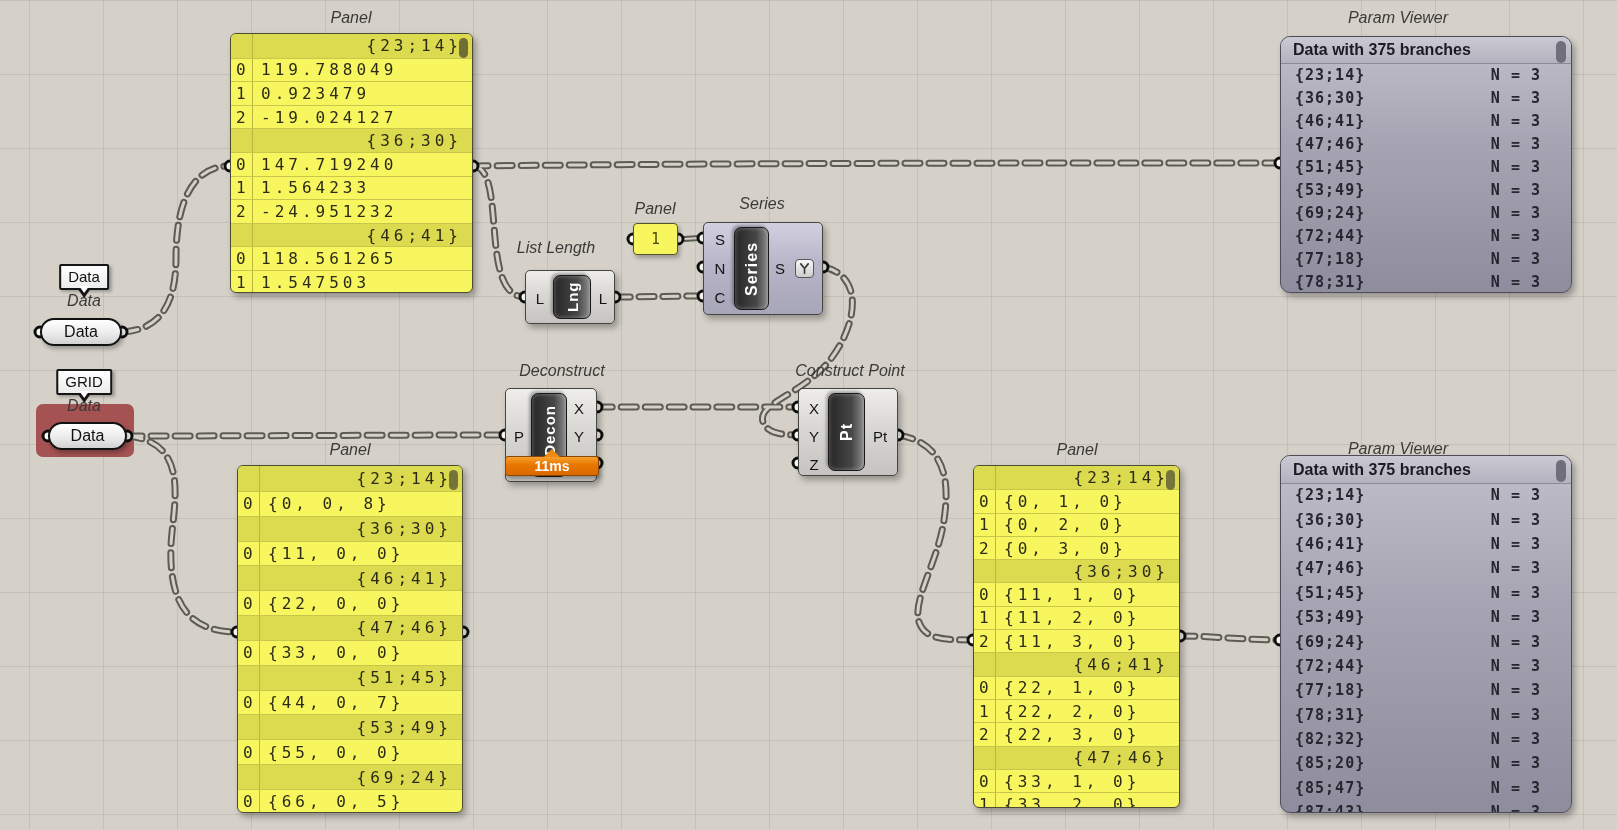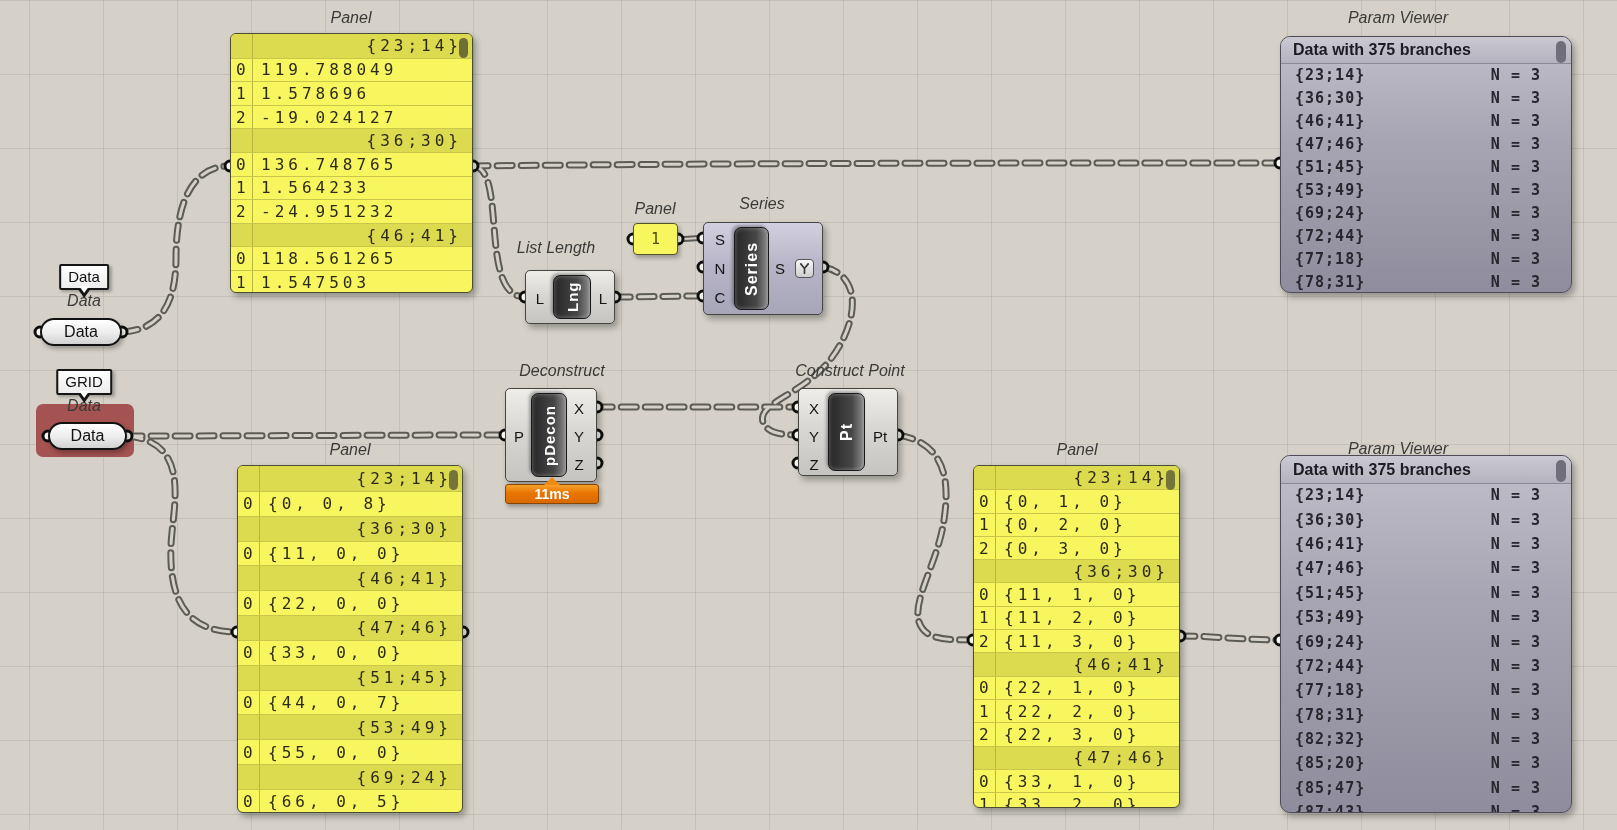--- a/index.html
+++ b/index.html
@@ -155,33 +155,33 @@
         <div class="p-row head">
           <span class="idx"></span>
           <span class="val">{23;14}</span>
         </div>
         <div class="p-row item">
           <span class="idx">0</span>
           <span class="val">119.788049</span>
         </div>
         <div class="p-row item">
           <span class="idx">1</span>
-          <span class="val">1.578696</span>
+          <span class="val">0.923479</span>
         </div>
         <div class="p-row item">
           <span class="idx">2</span>
           <span class="val">-19.024127</span>
         </div>
         <div class="p-row head">
           <span class="idx"></span>
           <span class="val">{36;30}</span>
         </div>
         <div class="p-row item">
           <span class="idx">0</span>
-          <span class="val">136.748765</span>
+          <span class="val">147.719240</span>
         </div>
         <div class="p-row item">
           <span class="idx">1</span>
           <span class="val">1.564233</span>
         </div>
         <div class="p-row item">
           <span class="idx">2</span>
           <span class="val">-24.951232</span>
         </div>
         <div class="p-row head">
@@ -223,21 +223,21 @@
     </div>
   </div>
 
   <div class="comp" style="left:505px;top:388px;width:92px;height:94px">
     <span class="plabel" style="left:13px;top:47px">P</span>
     <div class="plate" style="left:25px;width:34px;font-size:15px">pDecon</div>
     <span class="plabel" style="left:73px;top:19px">X</span>
     <span class="plabel" style="left:73px;top:47px">Y</span>
     <span class="plabel" style="left:73px;top:75px">Z</span>
   </div>
-  <div class="badge" style="left:505px;top:484px;width:92px;height:18px">
+  <div class="badge" style="left:505px;top:456px;width:92px;height:18px">
     <span>11ms</span>
   </div>
 
   <div class="comp" style="left:798px;top:388px;width:100px;height:88px">
     <span class="plabel" style="left:15px;top:19px">X</span>
     <span class="plabel" style="left:15px;top:47px">Y</span>
     <span class="plabel" style="left:15px;top:75px">Z</span>
     <div class="plate" style="left:29px;width:35px">Pt</div>
     <span class="plabel" style="left:81px;top:47px">Pt</span>
   </div>

